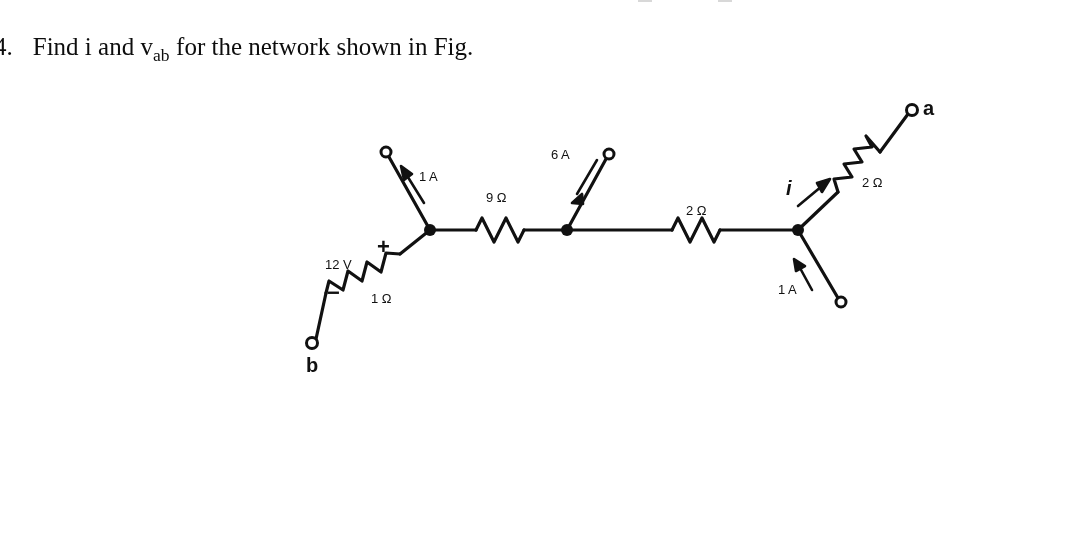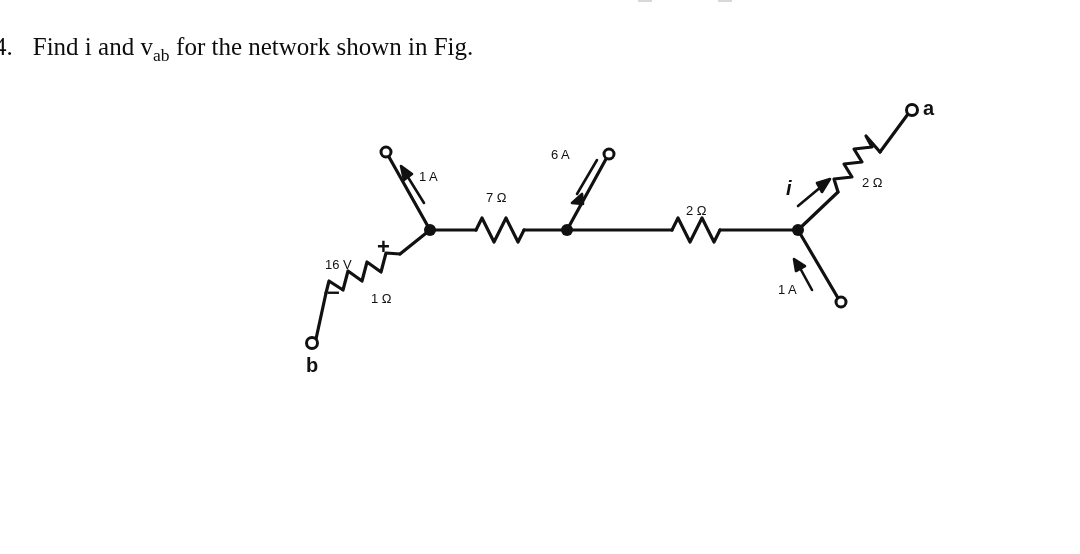--- a/index.html
+++ b/index.html
@@ -145,35 +145,35 @@
       </g>
 
       <g>
         <line x1="798" y1="206" x2="822" y2="186" stroke-width="2.6"></line>
         <polygon points="830,179 822,192 817,183" fill="#111111" stroke="#111111" stroke-width="2.6"></polygon>
       </g>
 
     </g>
   </svg>
 
-  <div class="clabel" style="left:486px; top:191px;">7 Ω</div>
+  <div class="clabel" style="left:486px; top:191px;">9 Ω</div>
 
   <div class="clabel" style="left:686px; top:191px;margin-top:13px;">2 Ω</div>
 
   <div class="clabel" style="left:862px; top:176px;">2 Ω</div>
 
   <div class="clabel" style="left:371px; top:292px;">1 Ω</div>
 
   <div class="clabel" style="left:419px; top:170px;">1 A</div>
 
   <div class="clabel" style="left:551px; top:148px;">6 A</div>
 
   <div class="clabel" style="left:778px; top:283px;">1 A</div>
 
-  <div class="clabel" style="left:325px; top:258px;">16 V</div>
+  <div class="clabel" style="left:325px; top:258px;">12 V</div>
 
   <div class="clabel sign" style="left:377px; top:236px;">+</div>
 
   <div class="clabel sign" style="left:327px; top:282px;">−</div>
 
   <div class="clabel italic-i" style="left:786px; top:178px;">i</div>
 
   <div class="clabel node-letter" style="left:923px; top:98px;">a</div>
 
   <div class="clabel node-letter" style="left:306px; top:355px;">b</div>

